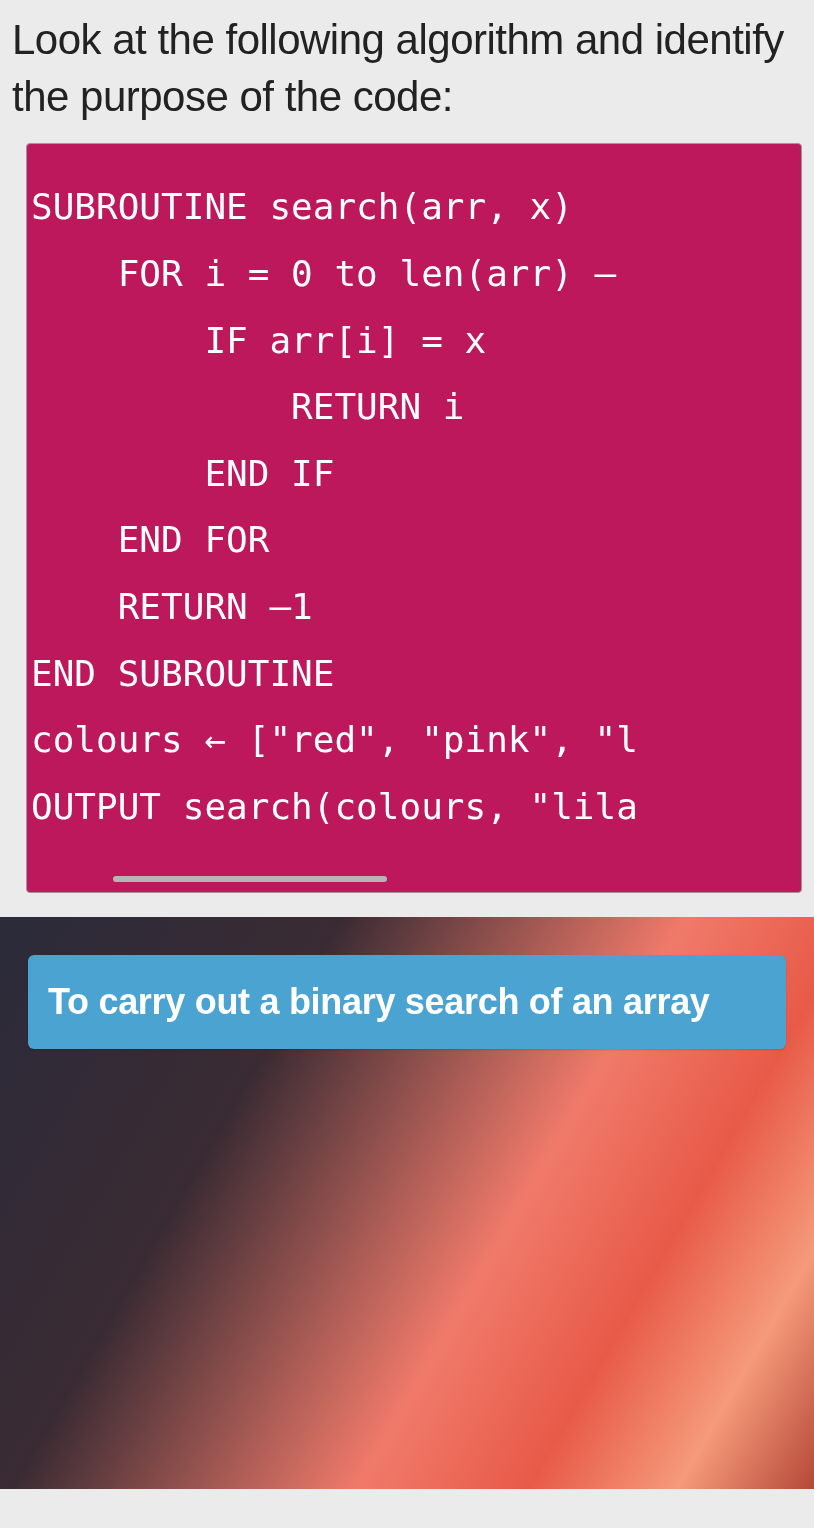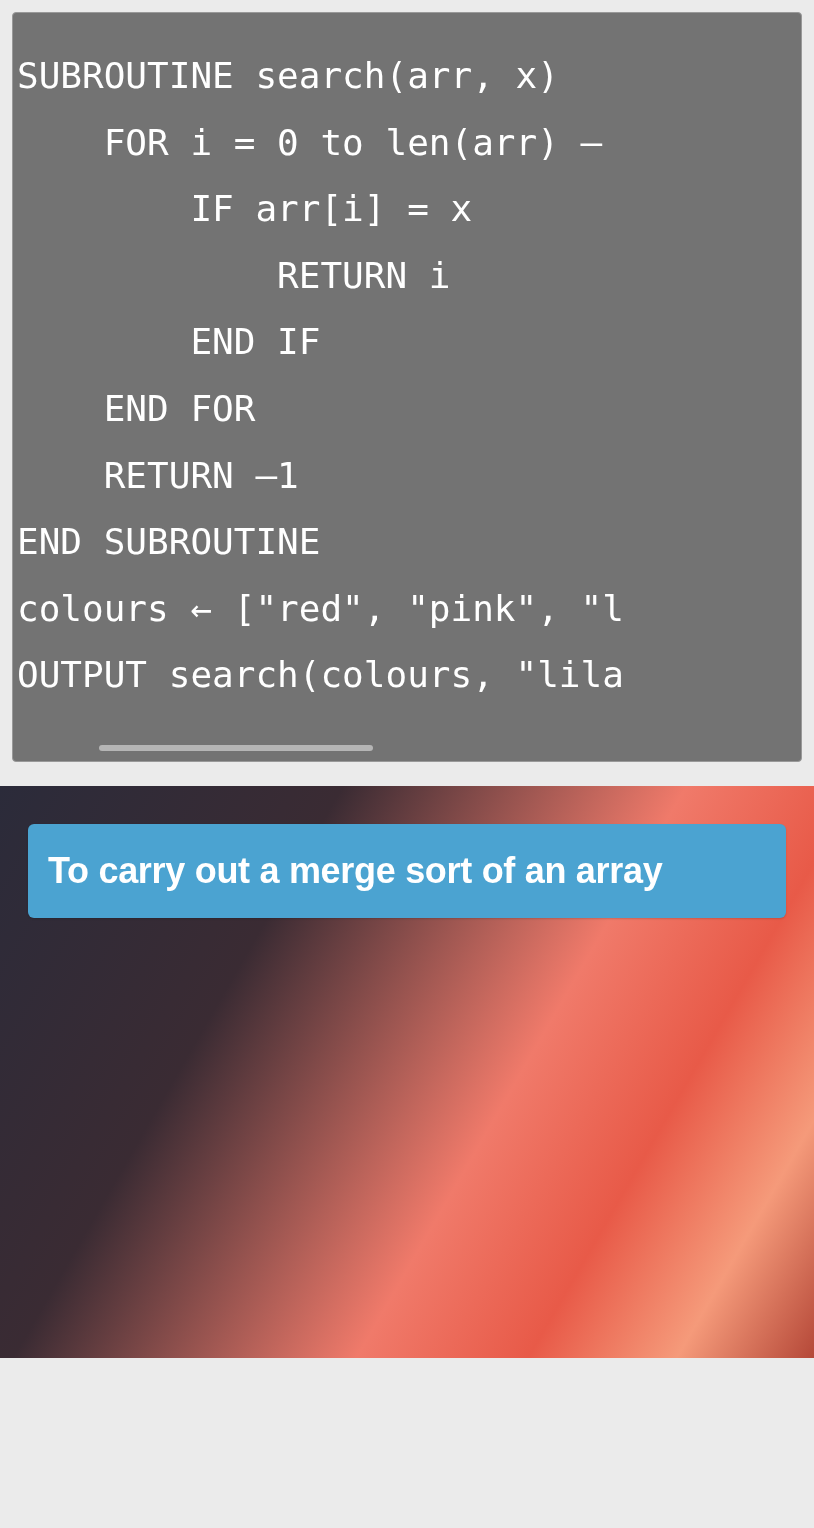--- a/index.html
+++ b/index.html
@@ -15,27 +15,28 @@
   }
   .question-text {
     font-size: 42px;
     line-height: 1.35;
     color: #222;
     font-weight: 400;
     margin-bottom: 18px;
     letter-spacing: -0.5px;
   }
   .code-box {
-    background: #737373;
+    background: #be185d;
     border: 1px solid #999;
     border-radius: 4px;
     padding: 30px 0 12px 0;
     position: relative;
     height: 750px;
     overflow: hidden;
+    margin-left: 14px;
   }
   .code-content {
     font-family: "SF Mono", Menlo, Consolas, monospace;
     font-size: 36px;
     line-height: 1.85;
     color: #fff;
     white-space: pre;
     overflow-x: auto;
     padding: 0 4px;
   }
@@ -68,30 +69,31 @@
     cursor: pointer;
     font-family: inherit;
     letter-spacing: -0.3px;
     box-shadow: 0 1px 2px rgba(0,0,0,0.15);
   }
 </style>
 </head>
 <body>
 
 <div class="question-area">
+  <div class="question-text">Look at the following algorithm and identify the purpose of the code:</div>
   <div class="code-box">
     <div class="code-content">SUBROUTINE search(arr, x)
     FOR i = 0 to len(arr) – 
         IF arr[i] = x
             RETURN i
         END IF
     END FOR
     RETURN –1
 END SUBROUTINE
 colours ← ["red", "pink", "l
 OUTPUT search(colours, "lila</div>
     <div class="code-scrollbar"></div>
   </div>
 </div>
 
 <div class="answers-area">
-  <button class="answer-button">To carry out a merge sort of an array</button>
+  <button class="answer-button">To carry out a binary search of an array</button>
 </div>
 
 </body></html>

